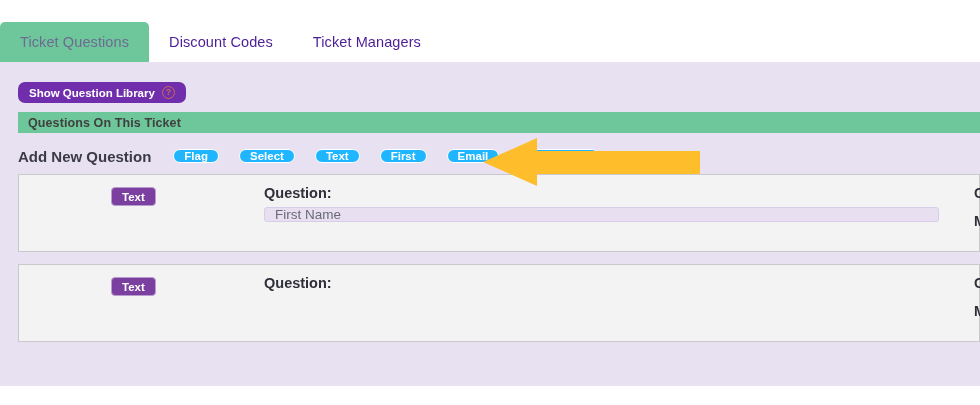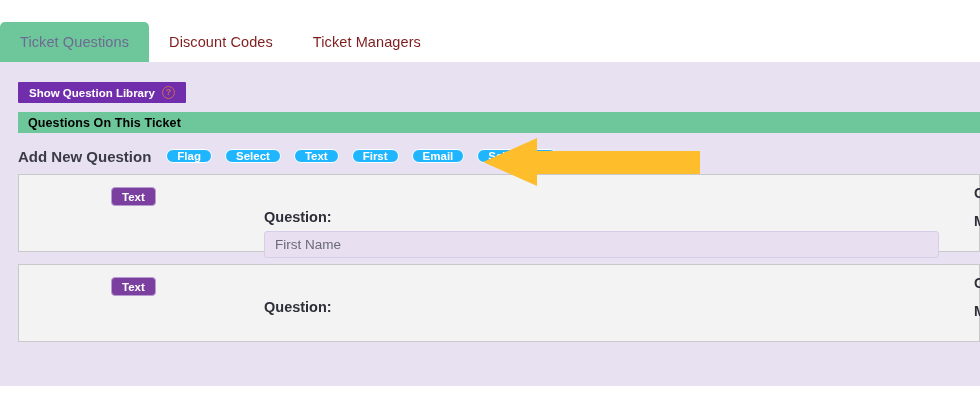--- a/index.html
+++ b/index.html
@@ -29,21 +29,21 @@
     display: flex;
     align-items: stretch;
     background: #ffffff;
   }
   .tab {
     display: flex;
     align-items: center;
     justify-content: center;
     padding: 0 20px;
     font-size: 14.5px;
-    color: #7f1d1d;
+    color: #4c1d95;
     background: #ffffff;
     border-top-left-radius: 5px;
     border-top-right-radius: 5px;
     white-space: nowrap;
     cursor: pointer;
     letter-spacing: 0.1px;
   }
   .tab.active {
     background: #6ec79b;
     color: #6e6a93;
@@ -63,21 +63,21 @@
   .lib-btn {
     position: absolute;
     top: 20px;
     left: 18px;
     height: 21px;
     display: inline-flex;
     align-items: center;
     gap: 7px;
     padding: 0 11px;
     background: #712eac;
-    border-radius: 1px;
+    border-radius: 7px;
     cursor: pointer;
   }
   .lib-btn .lib-label {
     font-size: 11.5px;
     font-weight: bold;
     color: #ffffff;
     white-space: nowrap;
   }
   .help-icon {
     width: 13px;
@@ -101,33 +101,33 @@
     width: 962px;
     height: 21px;
     background: #6ec79b;
     display: flex;
     align-items: center;
     padding-left: 10px;
   }
   .section-header .sh-title {
     font-size: 12.5px;
     font-weight: bold;
-    color: #000000;
+    color: #404040;
     letter-spacing: 0.1px;
   }
 
   
   .addrow {
     position: absolute;
     top: 80px;
     left: 18px;
     height: 28px;
     display: flex;
     align-items: center;
-    gap: 13px;
+    gap: 20px;
   }
   .addrow .add-label {
     font-size: 15px;
     font-weight: bold;
     color: #3b3b45;
     white-space: nowrap;
     margin-right: 2px;
   }
   .type-pill {
     display: inline-flex;
@@ -179,26 +179,25 @@
     top: 10px;
     left: 245px;
     width: 675px;
   }
   .qfield .qlabel {
     font-size: 14.5px;
     font-weight: bold;
     color: #2f2f3a;
     margin-bottom: 6px;
     display: block;
-    margin-top: 24px;
   }
   .qinput {
     display: block;
     width: 675px;
-    height: 27px;
+    height: 15px;
     background: #e8e0f1;
     border: 1px solid #d7cde6;
     border-radius: 3px;
     padding: 0 10px;
     font-family: "Liberation Sans", sans-serif;
     font-size: 13.5px;
     color: #6a6a75;
     outline: none;
   }
   .qinput::placeholder { color: #6a6a75; opacity: 1; }

